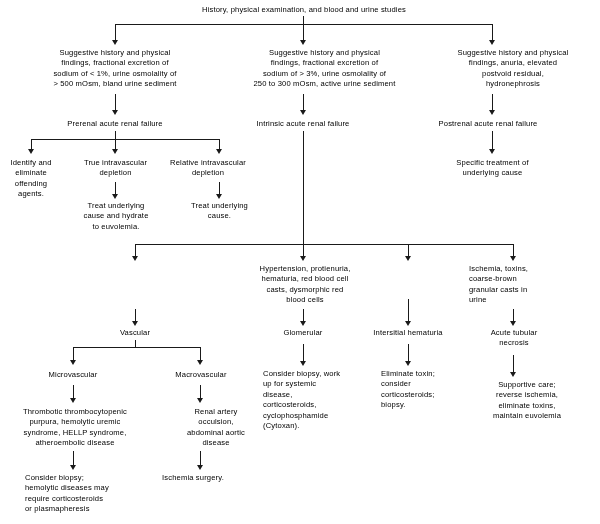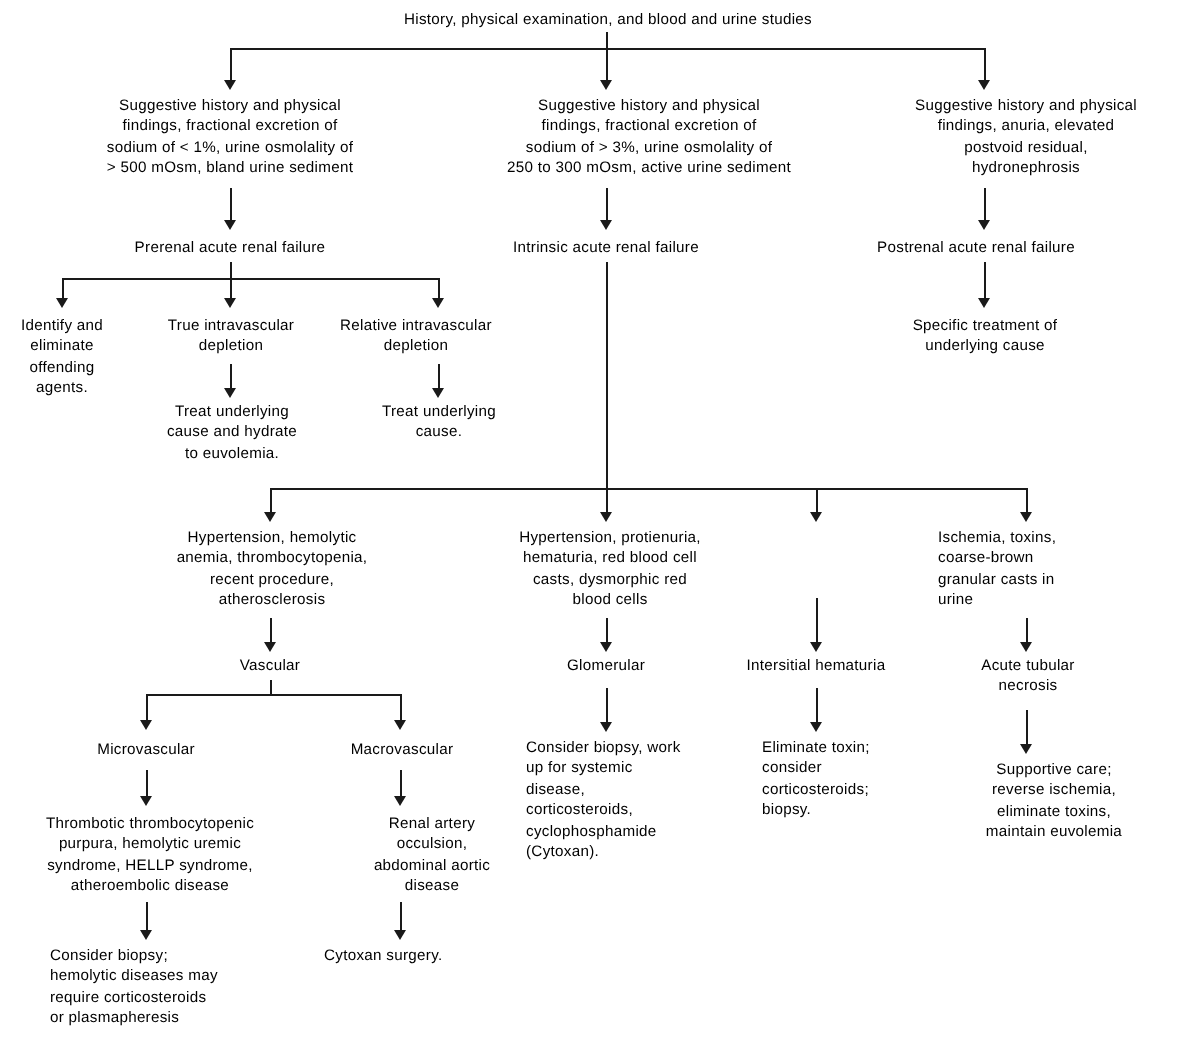--- a/index.html
+++ b/index.html
@@ -91,24 +91,20 @@
   <div class="node center" style="left:70px; top:201px; width:92px;">Treat underlying
 cause and hydrate
 to euvolemia.</div>
 
   <div class="node center" style="left:177px; top:201px; width:85px;">Treat underlying
 cause.</div>
 
   <div class="node center" style="left:435px; top:158px; width:115px;">Specific treatment of
 underlying cause</div>
 
-  <div class="node center" style="left:62px; top:264px; width:148px;">Hypertension, hemolytic
-anemia, thrombocytopenia,
-recent procedure,
-atherosclerosis</div>
 
   <div class="node center" style="left:235px; top:264px; width:140px;">Hypertension, protienuria,
 hematuria, red blood cell
 casts, dysmorphic red
 blood cells</div>
 
 
   <div class="node left" style="left:469px; top:264px; width:95px;">Ischemia, toxins,
 coarse-brown
 granular casts in
@@ -152,21 +148,21 @@
   <div class="node center" style="left:471px; top:380px; width:112px;">Supportive care;
 reverse ischemia,
 eliminate toxins,
 maintain euvolemia</div>
 
   <div class="node left" style="left:25px; top:473px; width:130px;">Consider biopsy;
 hemolytic diseases may
 require corticosteroids
 or plasmapheresis</div>
 
-  <div class="node left" style="left:162px; top:473px; width:90px;">Cytoxan surgery.</div>
+  <div class="node left" style="left:162px; top:473px; width:90px;">Ischemia surgery.</div>
 
   <div class="vline" style="left:303px; top:16px; height:8px;"></div>
   <div class="hline" style="left:115px; top:24px; width:378px;"></div>
 
   <div class="vline" style="left:115px; top:24px; height:17px;"></div>
   <div class="arrowhead" style="left:112px; top:40px;"></div>
 
   <div class="vline" style="left:303px; top:24px; height:17px;"></div>
   <div class="arrowhead" style="left:300px; top:40px;"></div>
 

